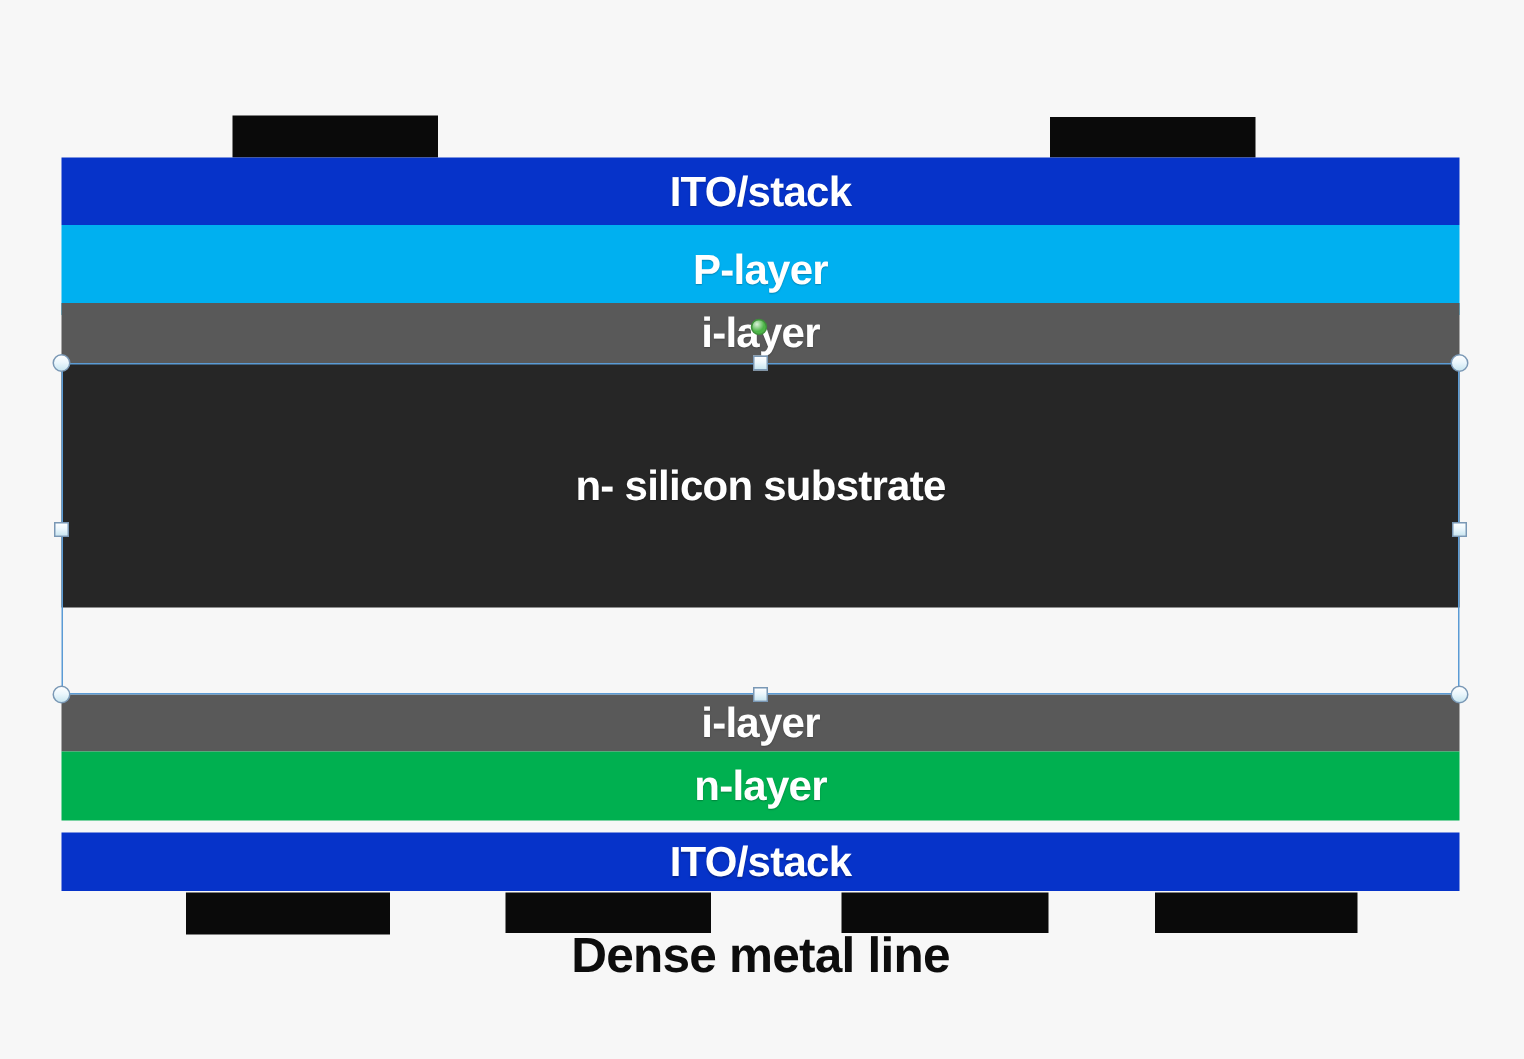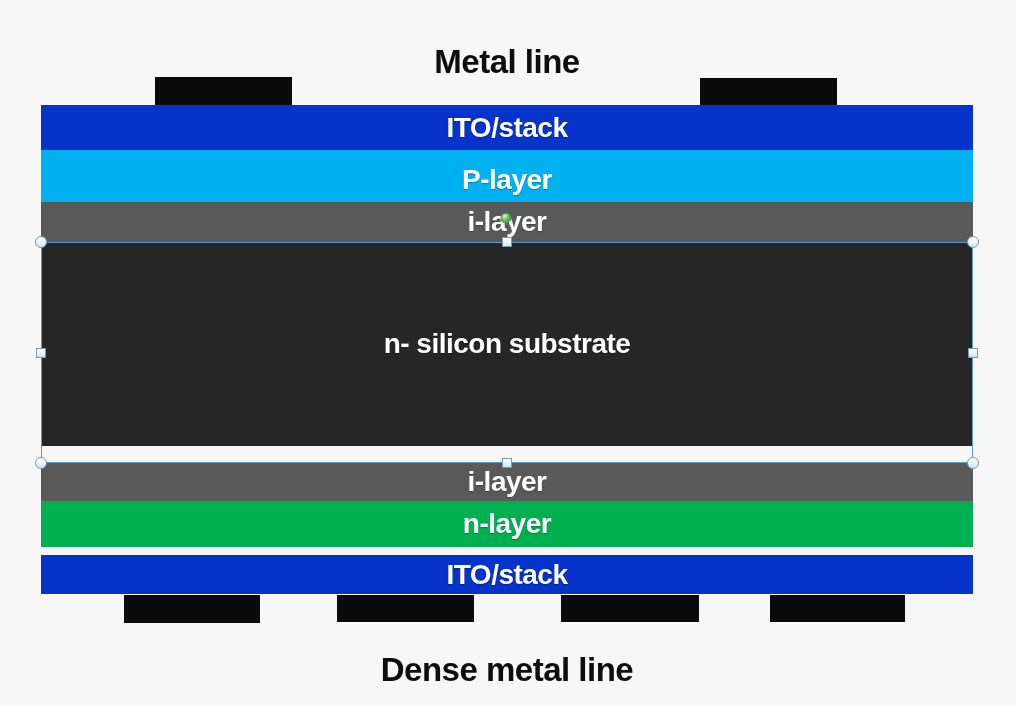--- a/index.html
+++ b/index.html
@@ -10,33 +10,33 @@
   .stage{
     position:relative;width:1016px;height:706px;overflow:hidden;
   }
   
   .annotation{
     position:absolute;left:41px;width:932px;text-align:center;
     font-weight:bold;font-size:33px;letter-spacing:-0.5px;line-height:36px;
     cursor:default;
   }
   .top-label{top:44px;}
-  .bottom-label{top:652px;}
+  .bottom-label{top:619px;}
   
   .layer{
     position:absolute;left:41px;width:932px;
     display:flex;align-items:center;justify-content:center;
     font-weight:bold;font-size:28px;letter-spacing:-0.5px;
     overflow:visible;
     text-shadow:0 1px 1px rgba(0,0,0,0.25);
   }
   .ly-ito-top {top:105px;height:45px;}
   .ly-p       {top:150px;height:60px;}
   .ly-i-top   {top:202px;height:40px;}
-  .ly-sub     {top:242px;height:204px;}
+  .ly-sub     {top:242px;height:163px;}
   .ly-i-bot   {top:463px;height:38px;}
   .ly-n       {top:501px;height:46px;}
   .ly-ito-bot {top:555px;height:39px;}
   
   .contact{position:absolute;}
   .ct1{left:155px;top:77px;width:137px;height:28px;}
   .ct2{left:700px;top:78px;width:137px;height:27px;}
   .cb1{left:124px;top:595px;width:136px;height:28px;}
   .cb2{left:337px;top:595px;width:137px;height:27px;}
   .cb3{left:561px;top:595px;width:138px;height:27px;}
@@ -64,21 +64,20 @@
   .h-rot{
     left:506px;top:218px;width:11px;height:11px;border-radius:50%;
     background-image:radial-gradient(circle at 35% 30%, rgba(255,255,255,0.8) 0%, rgba(255,255,255,0) 55%);
   }
 </style>
 </head>
 <body>
 
 <div class="stage" style="background-color: rgb(247, 247, 247);">
 
-  <div class="annotation top-label" style="color: rgb(13, 13, 13);">Metal line</div>
 
   <div class="contact ct1" style="background-color: rgb(10, 10, 10);"></div>
   <div class="contact ct2" style="background-color: rgb(10, 10, 10);"></div>
 
   <div class="layer ly-ito-top" style="background-color: rgb(6, 51, 201); color: rgb(255, 255, 255);">
     <span>ITO/stack</span>
   </div>
   <div class="layer ly-p" style="background-color: rgb(0, 176, 240); color: rgb(255, 255, 255);">
     <span>P-layer</span>
   </div>

